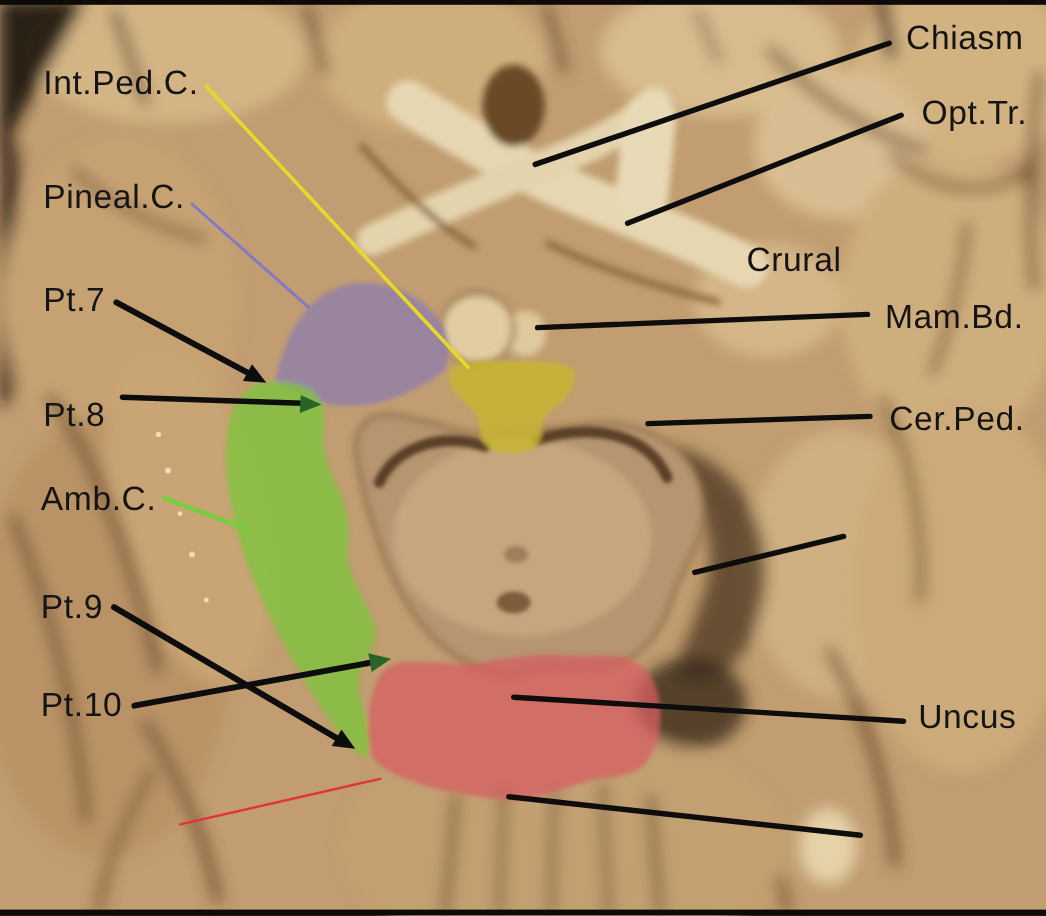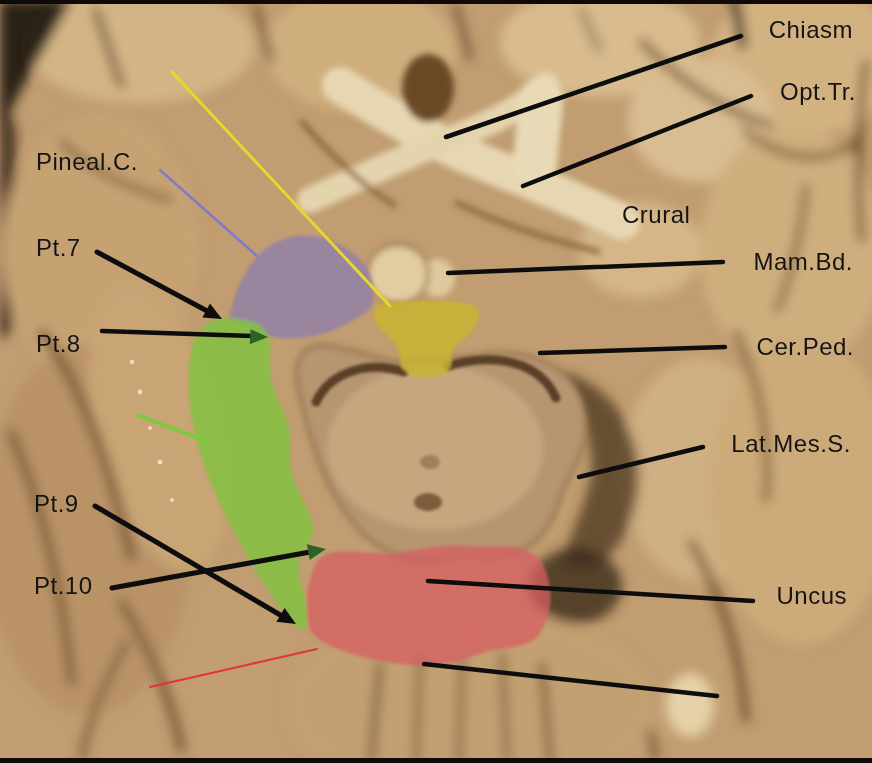--- a/index.html
+++ b/index.html
@@ -7,21 +7,21 @@
     position:relative;
     width:872px;height:763px;
     margin:0 auto;
     background:#0d0a08;
     overflow:hidden;
     font-family:"Liberation Sans", sans-serif;
   }
   .figure svg{position:absolute;left:0;top:0;}
   .label{
     position:absolute;
-    font-size:24px;
+    font-size:28px;
     line-height:1;
     color:#141414;
     white-space:nowrap;
     letter-spacing:.5px;
     user-select:none;
   }
 </style>
 </head>
 <body>
 
@@ -179,26 +179,27 @@
       <line x1="112" y1="588" x2="310" y2="552" stroke-width="5" stroke="#0d0d0d"></line>
     </g>
     <g stroke="none">
       <polygon points="222,319 202.4,317.5 210,303.5" fill="#0d0d0d"></polygon>
       <polygon points="268,337 249.8,344.2 250.6,329.2" fill="#2a6424"></polygon>
       <polygon points="296,624 276.4,621.7 284.6,607.9" fill="#0d0d0d"></polygon>
       <polygon points="326,549 309.7,560.1 306.9,544.3" fill="#2a6424"></polygon>
     </g>
   </svg>
 
+  <div class="label" style="left:36px;top:55px">Int.Ped.C.</div>
   <div class="label" style="left:36px;top:150px">Pineal.C.</div>
   <div class="label" style="left:36px;top:236px">Pt.7</div>
   <div class="label" style="left:36px;top:332px">Pt.8</div>
+  <div class="label" style="left:34px;top:402px">Amb.C.</div>
   <div class="label" style="left:34px;top:492px">Pt.9</div>
   <div class="label" style="left:34px;top:574px">Pt.10</div>
 
   <div class="label" style="right:19px;top:18px">Chiasm</div>
   <div class="label" style="right:16px;top:80px">Opt.Tr.</div>
   <div class="label" style="left:622px;top:203px">Crural</div>
   <div class="label" style="right:18px;top:335px">Cer.Ped.</div>
   <div class="label" style="right:19px;top:250px">Mam.Bd.</div>
-  <div class="label" style="right:21px;top:432px">Lat.Mes.S.</div>
   <div class="label" style="right:25px;top:584px">Uncus</div>
 </div>
 
 </body></html>

